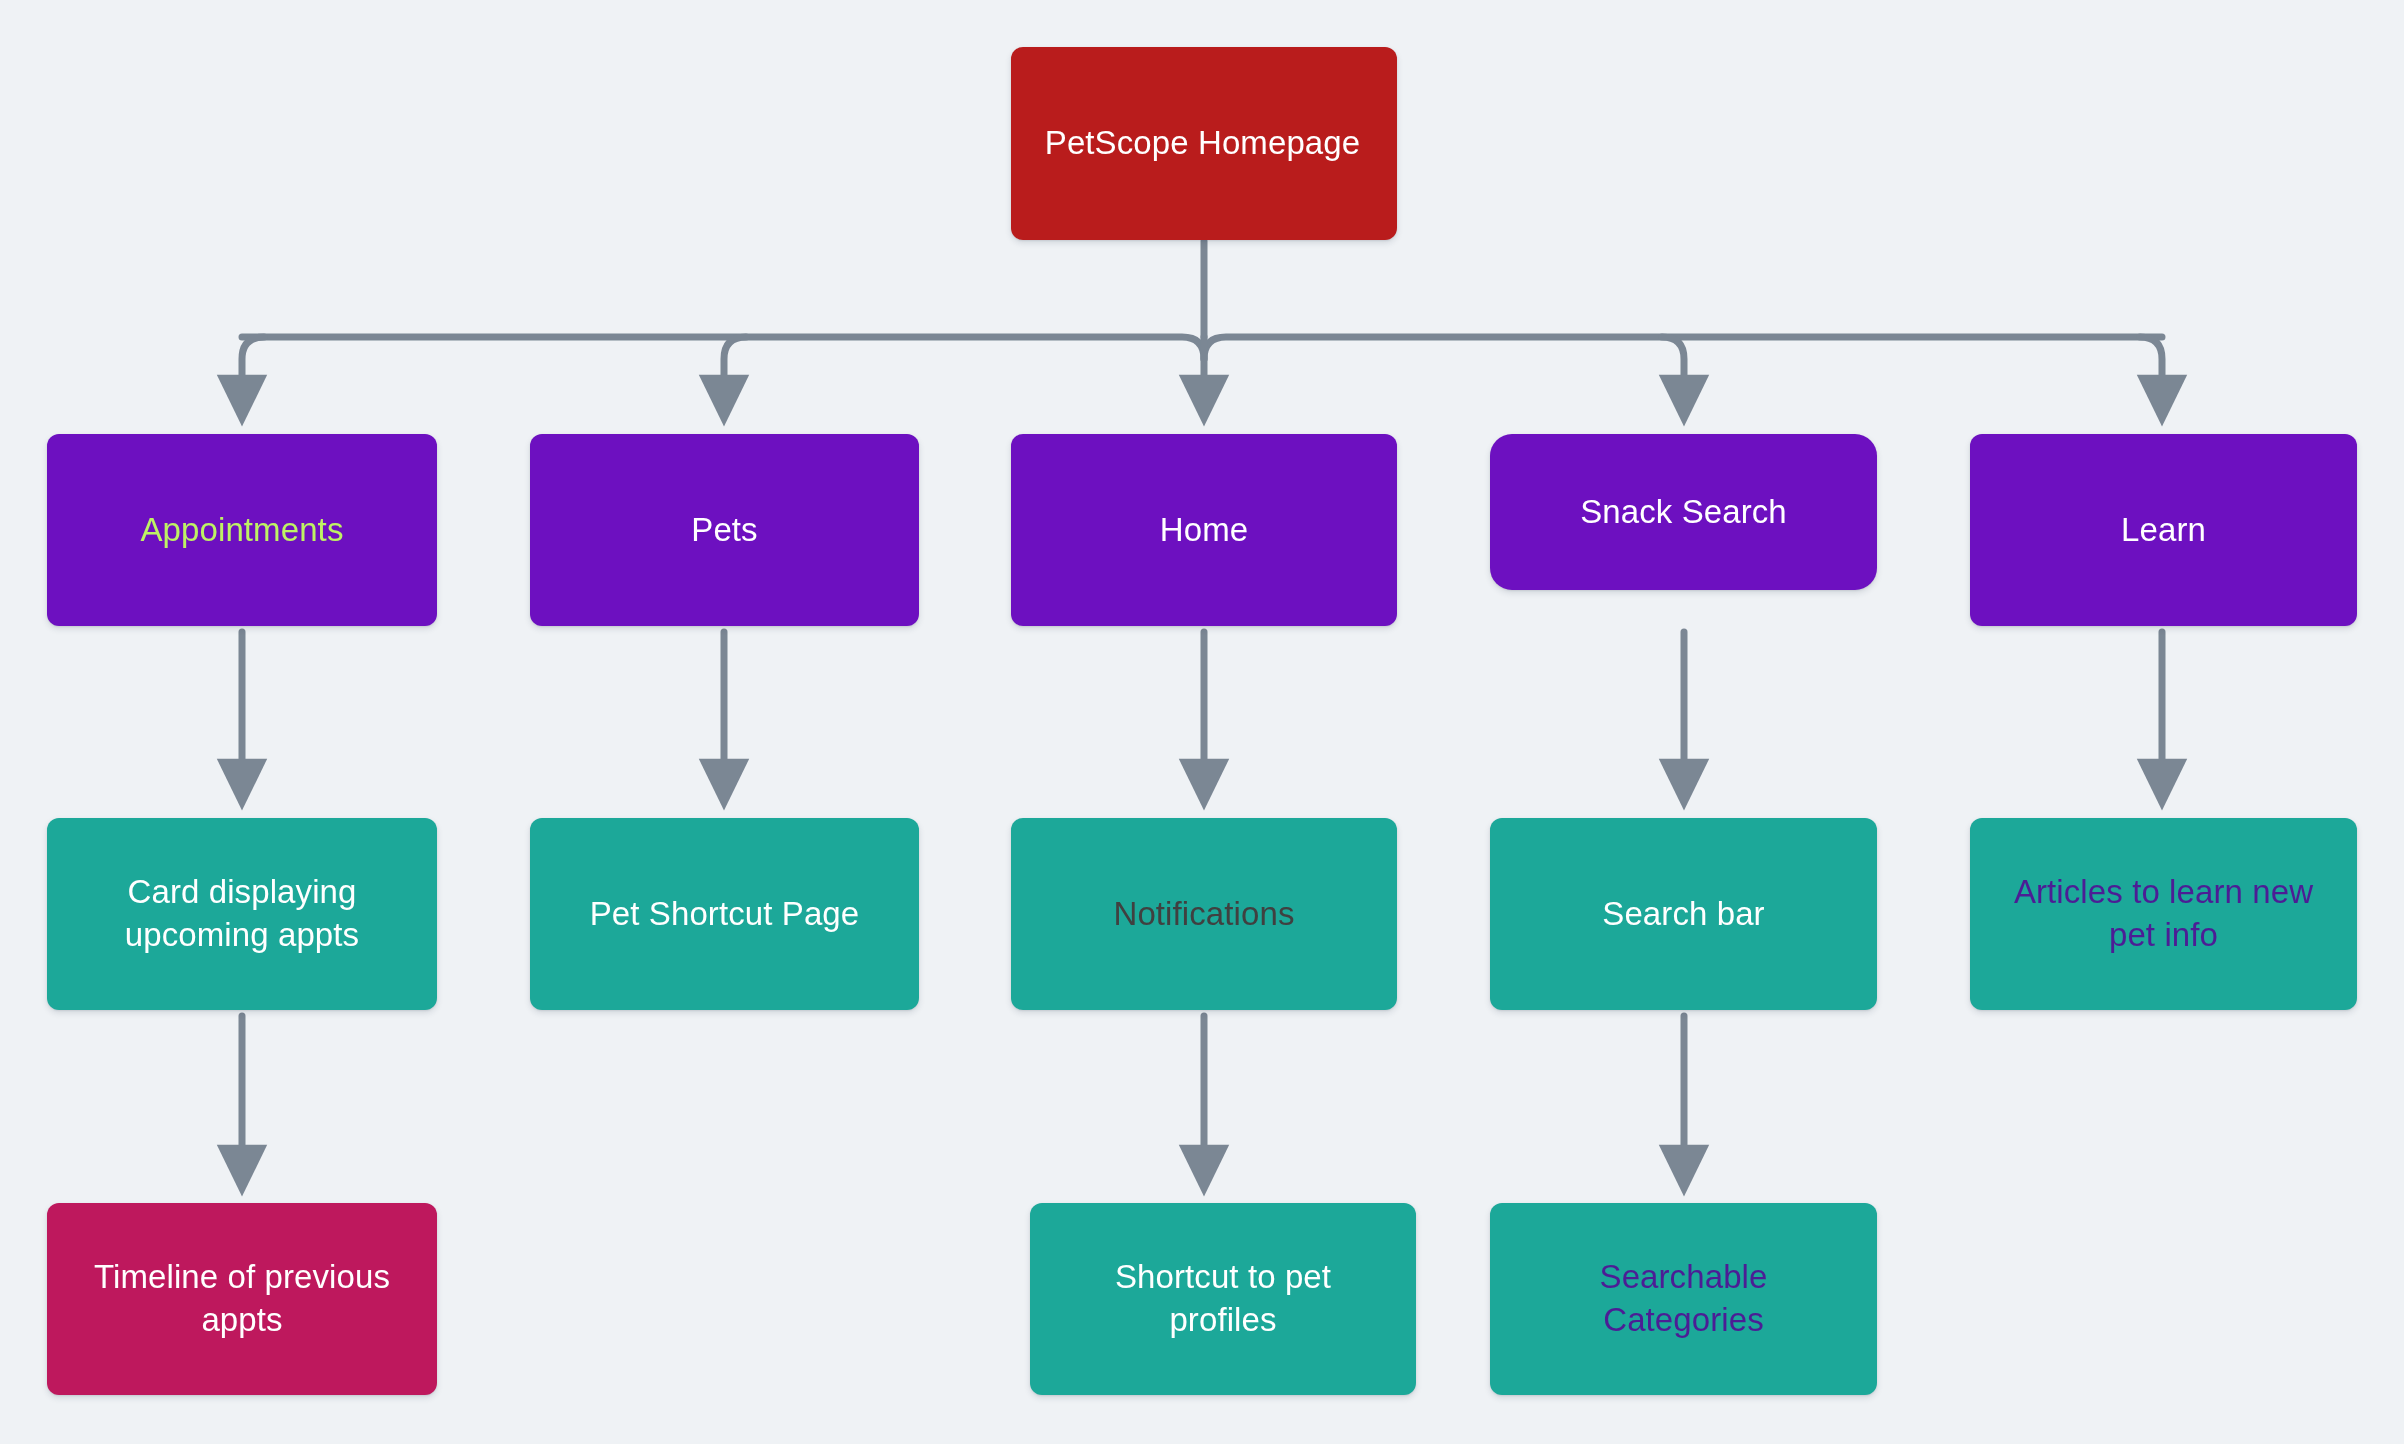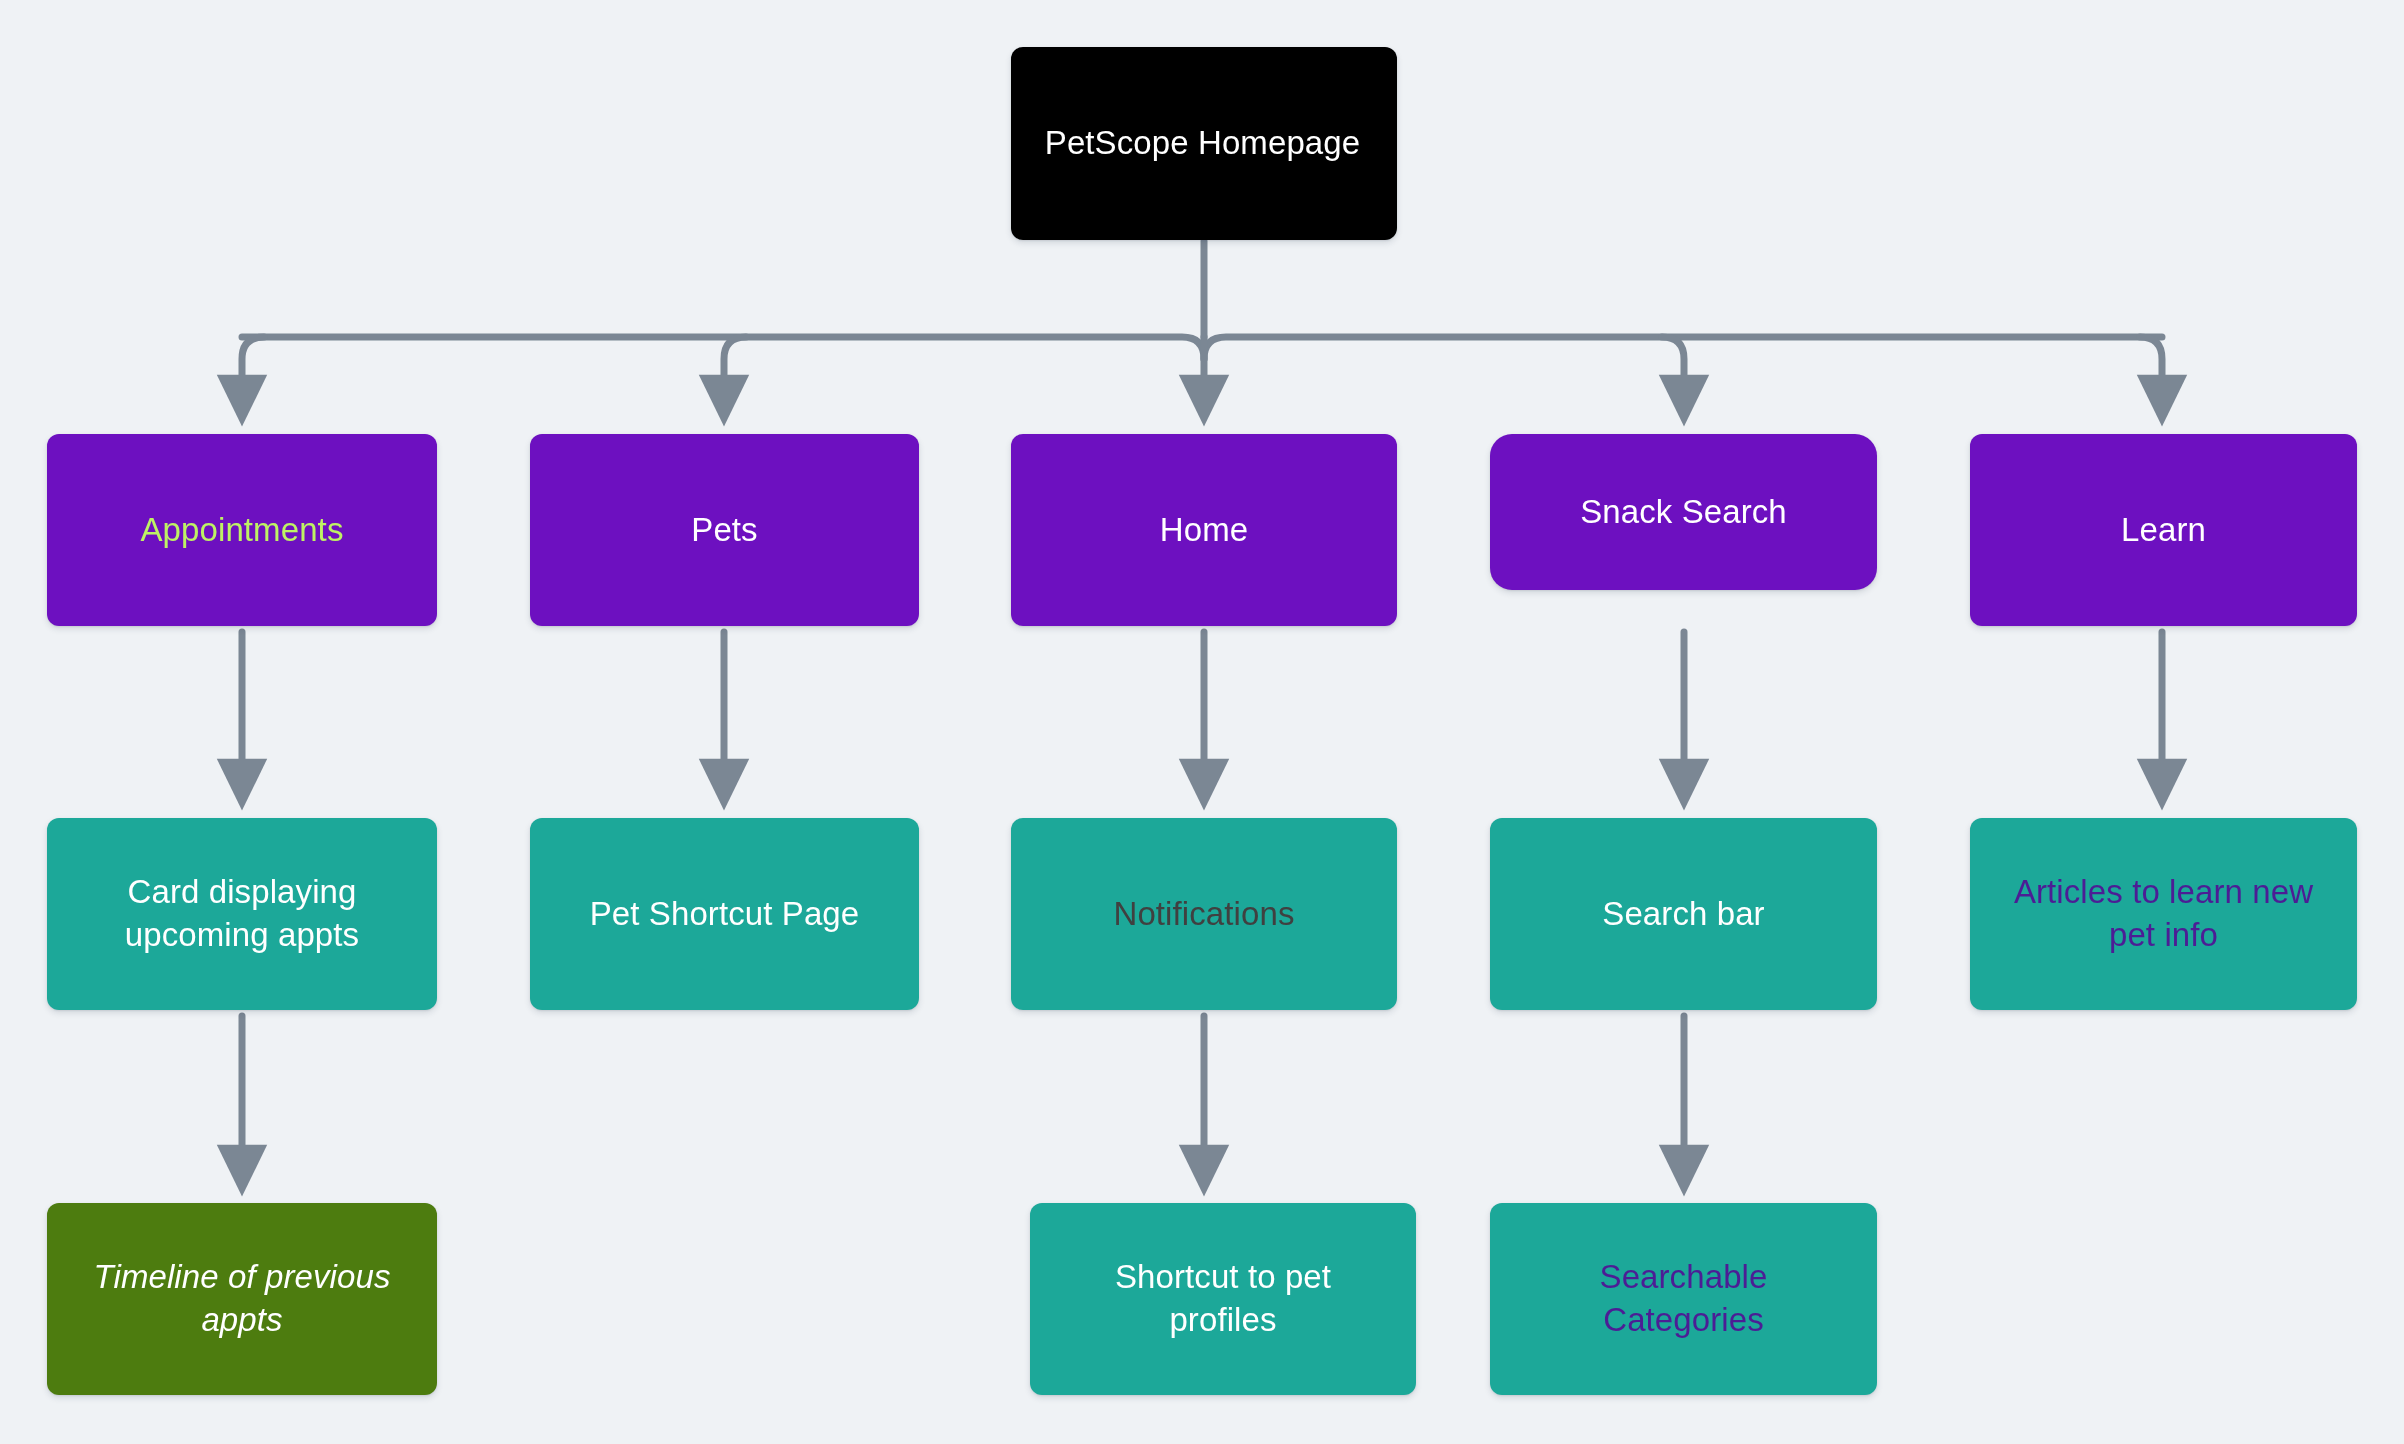--- a/index.html
+++ b/index.html
@@ -86,21 +86,21 @@
       <path d="M 1204 632 L 1204 784" marker-end="url(#arrowhead)"></path>
       <path d="M 1684 632 L 1684 784" marker-end="url(#arrowhead)"></path>
       <path d="M 2162 632 L 2162 784" marker-end="url(#arrowhead)"></path>
 
       <path d="M 242 1016 L 242 1170" marker-end="url(#arrowhead)"></path>
       <path d="M 1204 1016 L 1204 1170" marker-end="url(#arrowhead)"></path>
       <path d="M 1684 1016 L 1684 1170" marker-end="url(#arrowhead)"></path>
     </g>
   </svg>
 
-  <div class="node root" style="left: 1011px; top: 47px; width: 386px; height: 193px; background: #000000; color: rgb(255, 255, 255); padding-left: 15px;">
+  <div class="node root" style="left: 1011px; top: 47px; width: 386px; height: 193px; background: #b91c1c; color: rgb(255, 255, 255); padding-left: 15px;">
     <span class="node-label">PetScope Homepage</span>
   </div>
 
   <div class="node level1" style="left: 47px; top: 434px; width: 390px; height: 192px; background: rgb(109, 16, 192); color: #bef264;">
     <span class="node-label">Appointments</span>
   </div>
   <div class="node level1" style="left: 530px; top: 434px; width: 389px; height: 192px; background: rgb(109, 16, 192); color: rgb(255, 255, 255);">
     <span class="node-label">Pets</span>
   </div>
   <div class="node level1" style="left: 1011px; top: 434px; width: 386px; height: 192px; background: rgb(109, 16, 192); color: rgb(255, 255, 255);">
@@ -124,21 +124,21 @@
     <span class="node-label">Notifications</span>
   </div>
   <div class="node level2" style="left: 1490px; top: 818px; width: 387px; height: 192px; background: rgb(28, 168, 153); color: rgb(255, 255, 255);">
     <span class="node-label">Search bar</span>
   </div>
   <div class="node level2" style="left: 1970px; top: 818px; width: 387px; height: 192px; background: rgb(28, 168, 153); color: #4c1d95;">
     <span class="node-label">Articles to learn new
 pet info</span>
   </div>
 
-  <div class="node level2" style="left: 47px; top: 1203px; width: 390px; height: 192px; background: #4d7c0f; color: rgb(255, 255, 255); font-style: italic;">
+  <div class="node level2" style="left: 47px; top: 1203px; width: 390px; height: 192px; background: #be185d; color: rgb(255, 255, 255);">
     <span class="node-label">Timeline of previous
 appts</span>
   </div>
   <div class="node level2" style="left: 1011px; top: 1203px; width: 386px; height: 192px; background: rgb(28, 168, 153); color: rgb(255, 255, 255); margin-left: 19px;">
     <span class="node-label">Shortcut to pet
 profiles</span>
   </div>
   <div class="node level2" style="left: 1490px; top: 1203px; width: 387px; height: 192px; background: rgb(28, 168, 153); color: #4c1d95;">
     <span class="node-label">Searchable
 Categories</span>

